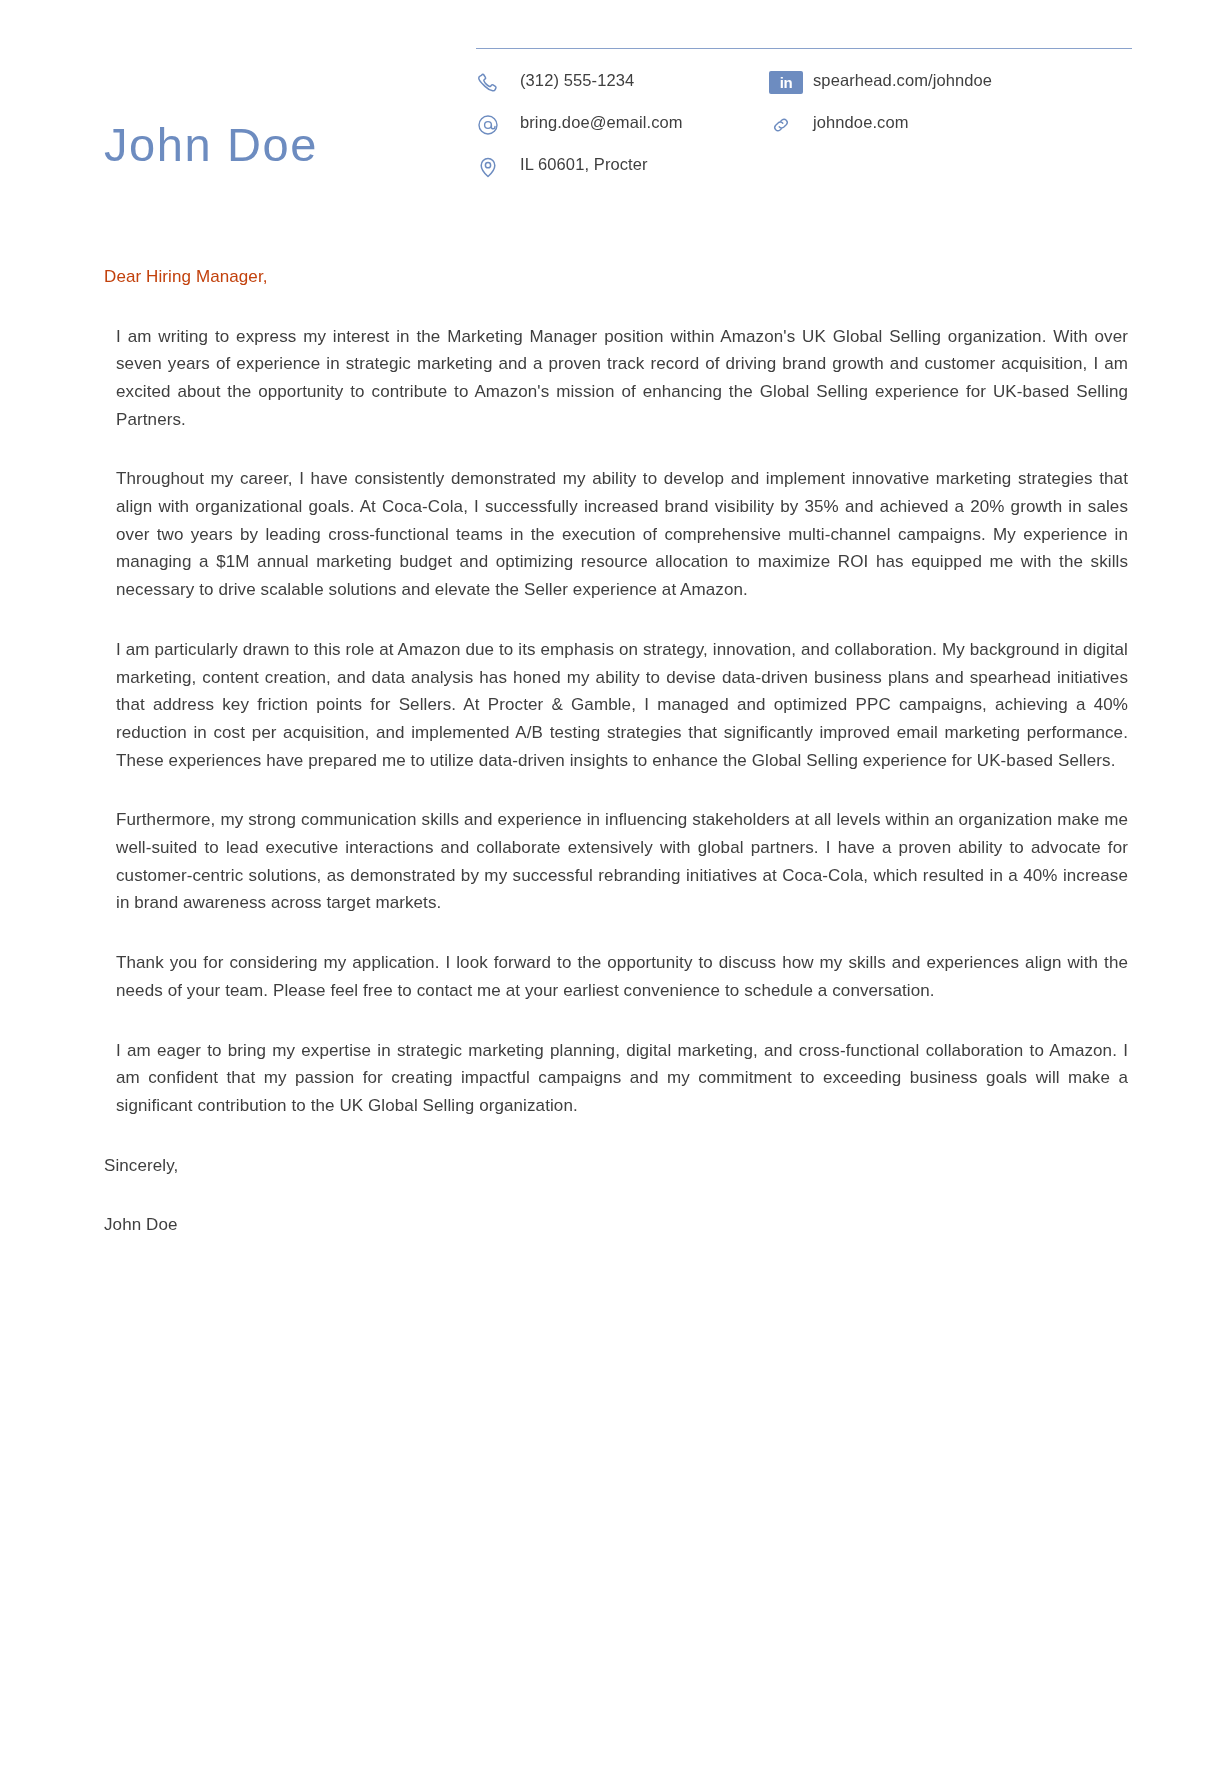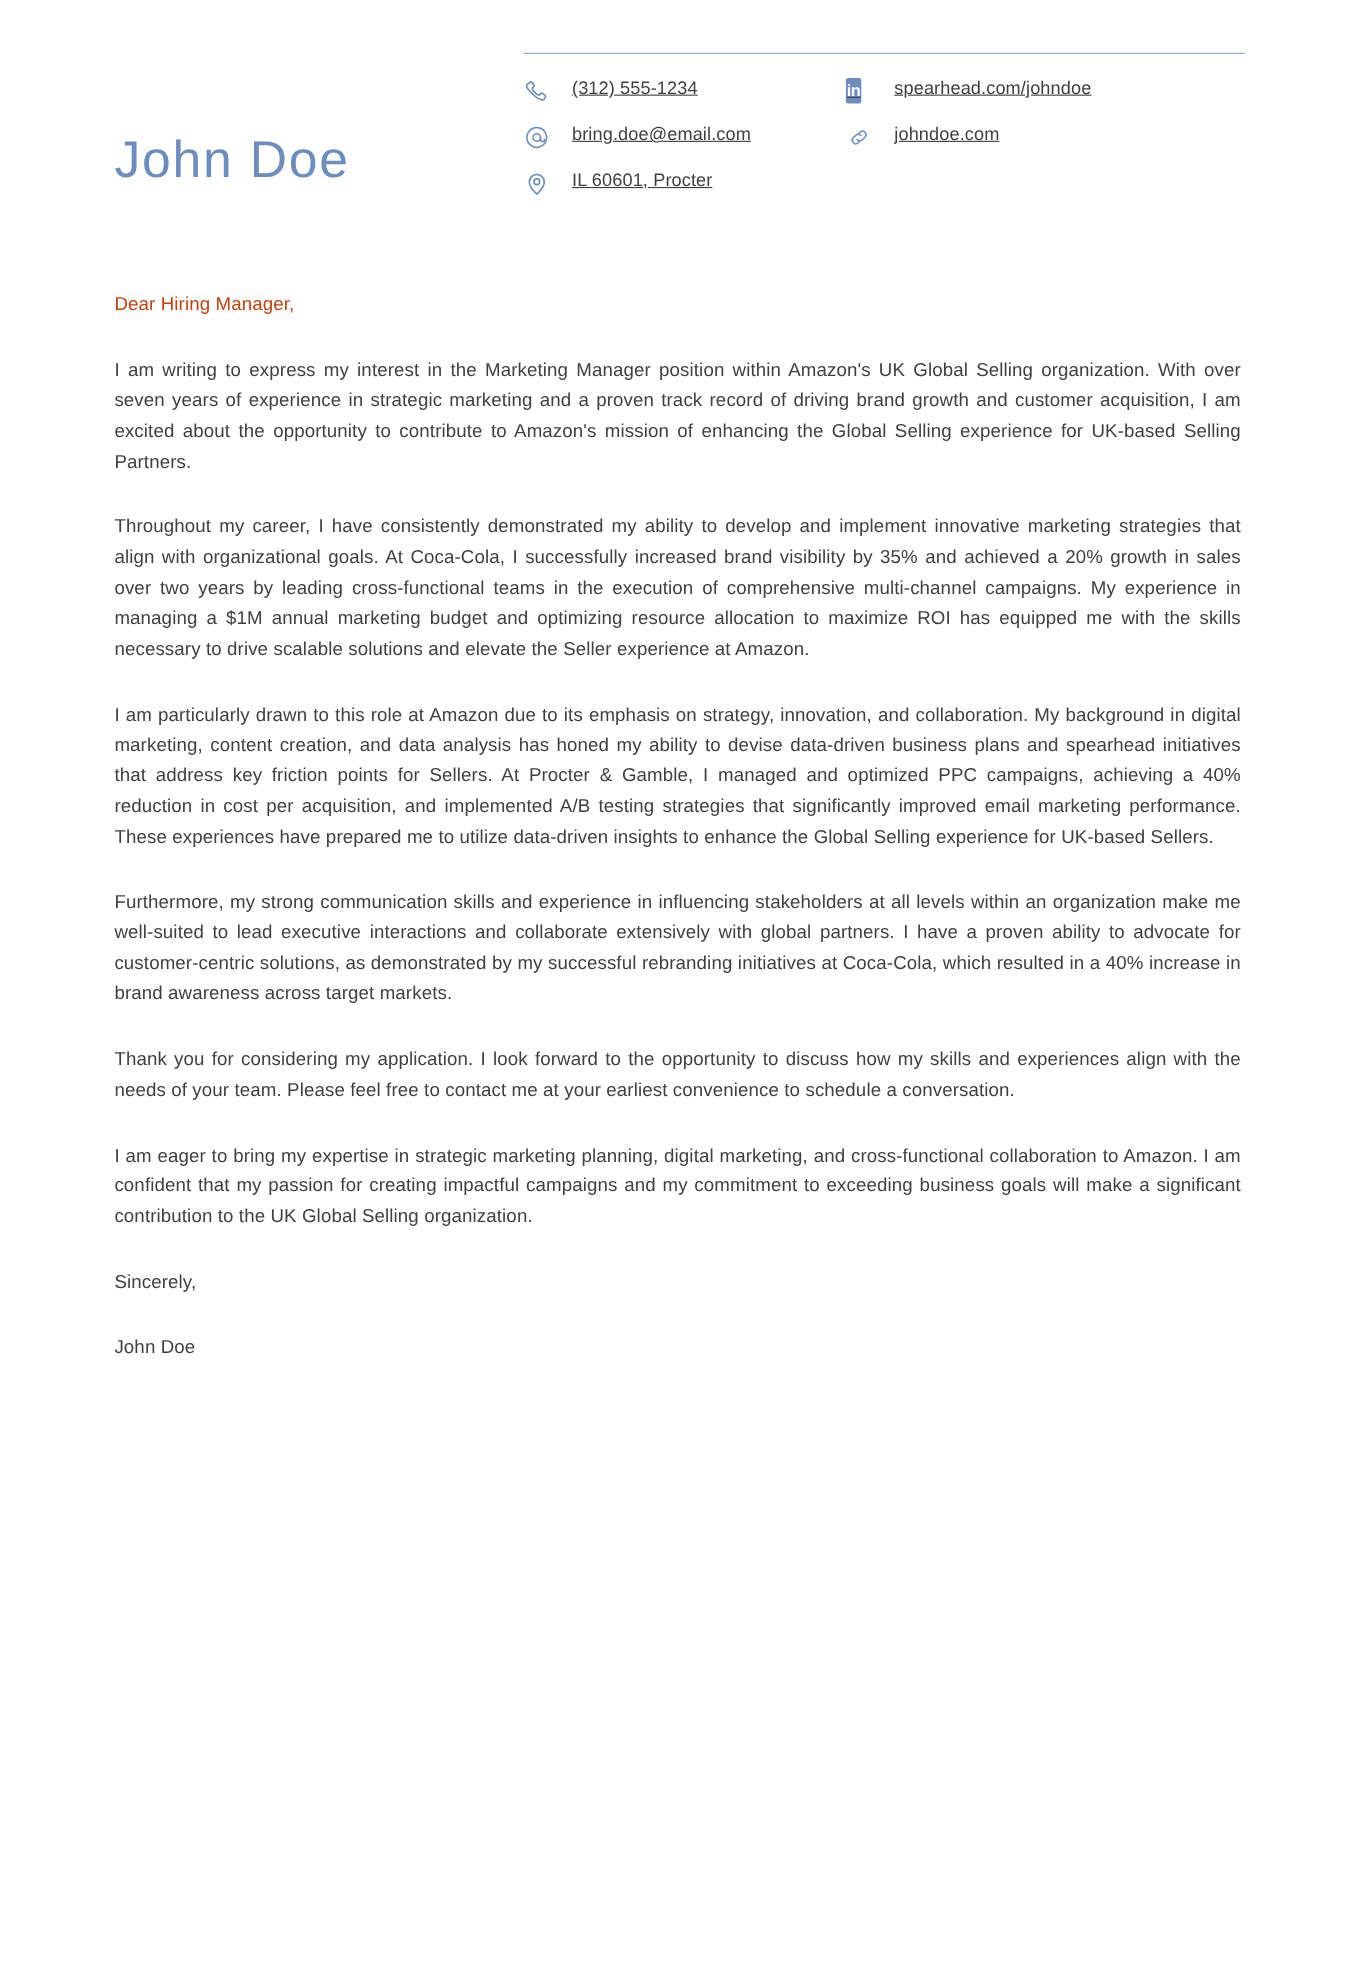--- a/index.html
+++ b/index.html
@@ -59,21 +59,20 @@
   }
 
   .contact-grid {
     display: flex;
     gap: 0;
   }
 
   .contact-col {
     display: flex;
     flex-direction: column;
-    text-decoration: underline;
   }
   .contact-col.left  { flex: 0 0 293px; }
   .contact-col.right { flex: 1 1 auto; }
 
   .contact-item {
     display: flex;
     align-items: flex-start;
     min-height: 38px;
     margin-bottom: 4px;
   }
@@ -92,21 +91,21 @@
     font-size: 16.5px;
     line-height: 1.62;
     color: #3f3f3f;
     letter-spacing: 0.1px;
     max-width: 215px;
   }
   .contact-col.right .contact-text { max-width: none; white-space: nowrap; }
 
   
   .li-badge {
-    width: 14px; height: 23px;
+    width: 34px; height: 23px;
     background: #6d8cc0;
     border-radius: 2px;
     display: flex; align-items: center; justify-content: center;
     font-family: "Liberation Sans", sans-serif;
     font-size: 15px;
     font-weight: 700;
     color: #ffffff;
     line-height: 1;
     letter-spacing: -0.5px;
     padding-bottom: 1px;
@@ -125,21 +124,21 @@
     margin-bottom: 32px;
     letter-spacing: 0.1px;
   }
 
   .para {
     font-size: 17px;
     line-height: 1.63;
     color: #3f3f3f;
     text-align: justify;
     text-justify: inter-word;
-    margin: 0 0 32px 0;
+    margin: 0 0 32px 12px;
     letter-spacing: 0.1px;
   }
 
   .closing {
     font-size: 17px;
     line-height: 1.62;
     color: #3f3f3f;
     margin: 0 0 32px 0;
     letter-spacing: 0.1px;
   }

